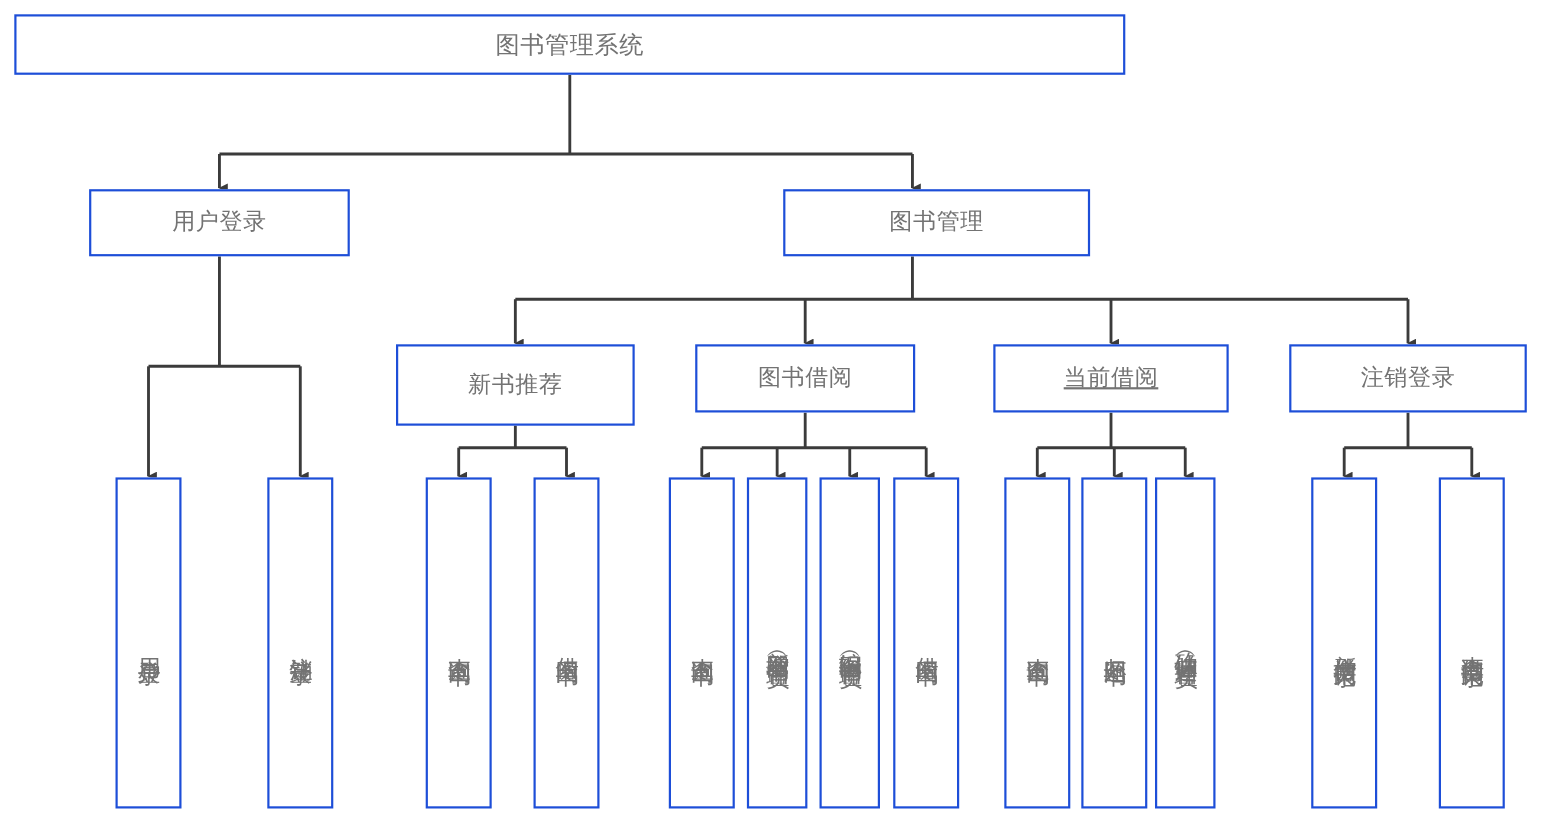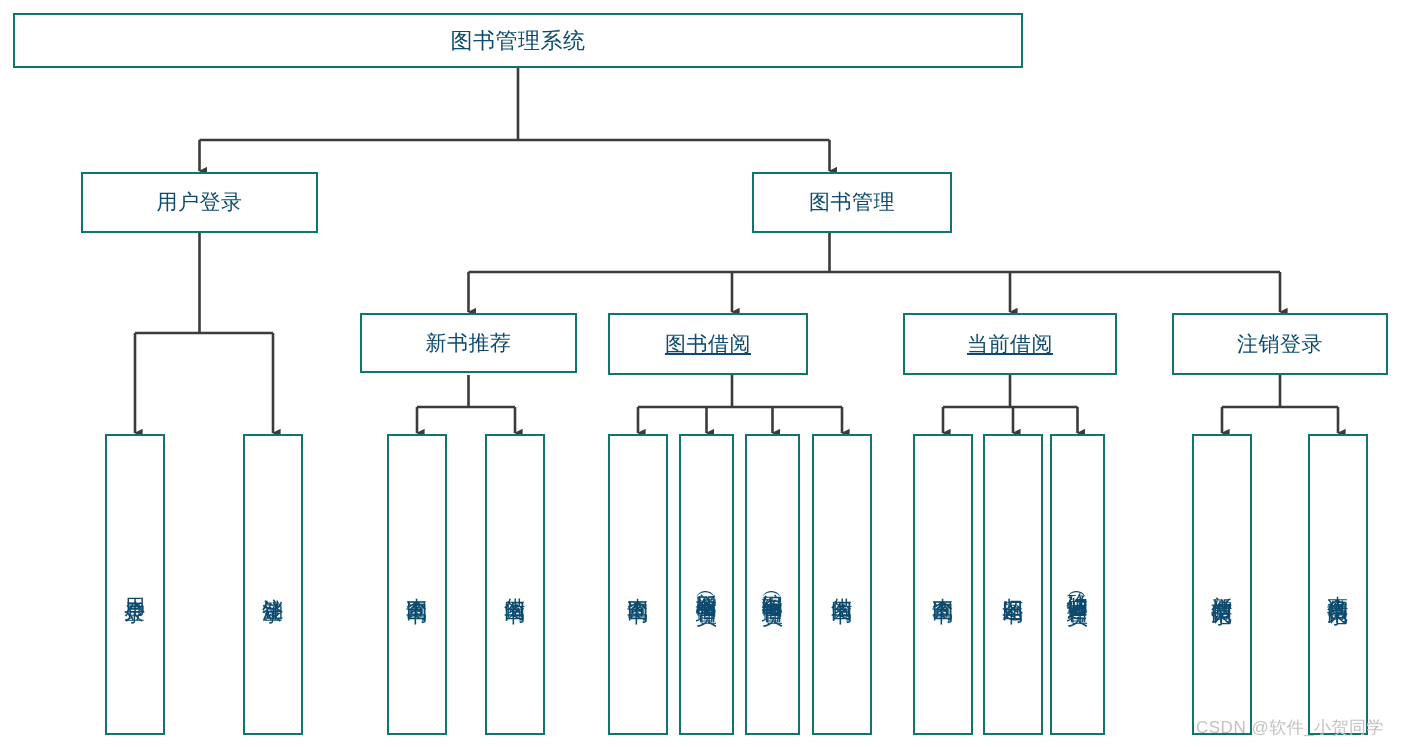--- a/index.html
+++ b/index.html
@@ -21,26 +21,26 @@
     position: absolute;
     left: 0;
     top: 0;
     width: 1405px;
     height: 747px;
     pointer-events: none;
   }
   .node {
     position: absolute;
     box-sizing: border-box;
-    border: 2px solid #0f766e;
+    border: 2px solid #1d4ed8;
     background: #ffffff;
     display: flex;
     align-items: center;
     justify-content: center;
-    color: #0c4a6e;
+    color: #737373;
   }
   .node .label {
     display: block;
     text-align: center;
     line-height: 1.05;
   }
   
   .node.horiz .label {
     font-size: 21px;
     letter-spacing: 0.5px;
@@ -120,27 +120,27 @@
       </g>
   </svg>
 
   <div id="nodes-layer">
       <div class="node horiz root" style="left: 13px; top: 13px; width: 1010px; height: 55px;">
         <span class="label">图书管理系统</span>
       </div>
       <div class="node horiz" style="left: 81px; top: 172px; width: 237px; height: 61px;">
         <span class="label">用户登录</span>
       </div>
-      <div class="node horiz" style="left: 752px; top: 172px; width: 200px; height: 61px;">
+      <div class="node horiz" style="left: 712px; top: 172px; width: 279px; height: 61px;">
         <span class="label">图书管理</span>
       </div>
-      <div class="node horiz" style="left: 360px; top: 313px; width: 217px; height: 60px;">
+      <div class="node horiz" style="left: 360px; top: 313px; width: 217px; height: 74px;">
         <span class="label">新书推荐</span>
       </div>
-      <div class="node horiz" style="left: 608px; top: 313px; width: 200px; height: 62px; text-decoration: underline;">
+      <div class="node horiz" style="left: 632px; top: 313px; width: 200px; height: 62px;">
         <span class="label">图书借阅</span>
       </div>
       <div class="node horiz" style="left: 903px; top: 313px; width: 214px; height: 62px; text-decoration: underline;">
         <span class="label">当前借阅</span>
       </div>
       <div class="node horiz" style="left: 1172px; top: 313px; width: 216px; height: 62px;">
         <span class="label">注销登录</span>
       </div>
       <div class="node vert" style="left: 105px; top: 434px; width: 60px; height: 301px;">
         <span class="label">用户登录</span>
@@ -176,14 +176,13 @@
         <span class="label">确认归还（管理员）</span>
       </div>
       <div class="node vert" style="left: 1192px; top: 434px; width: 60px; height: 301px;">
         <span class="label">新增借阅记录</span>
       </div>
       <div class="node vert" style="left: 1308px; top: 434px; width: 60px; height: 301px;">
         <span class="label">查询借阅记录</span>
       </div>
     </div>
 
-  <div class="watermark" style="left: 1196px; top: 716px; color: rgb(194, 194, 194);">CSDN @软件_小贺同学</div>
 </div>
 
 </body></html>

